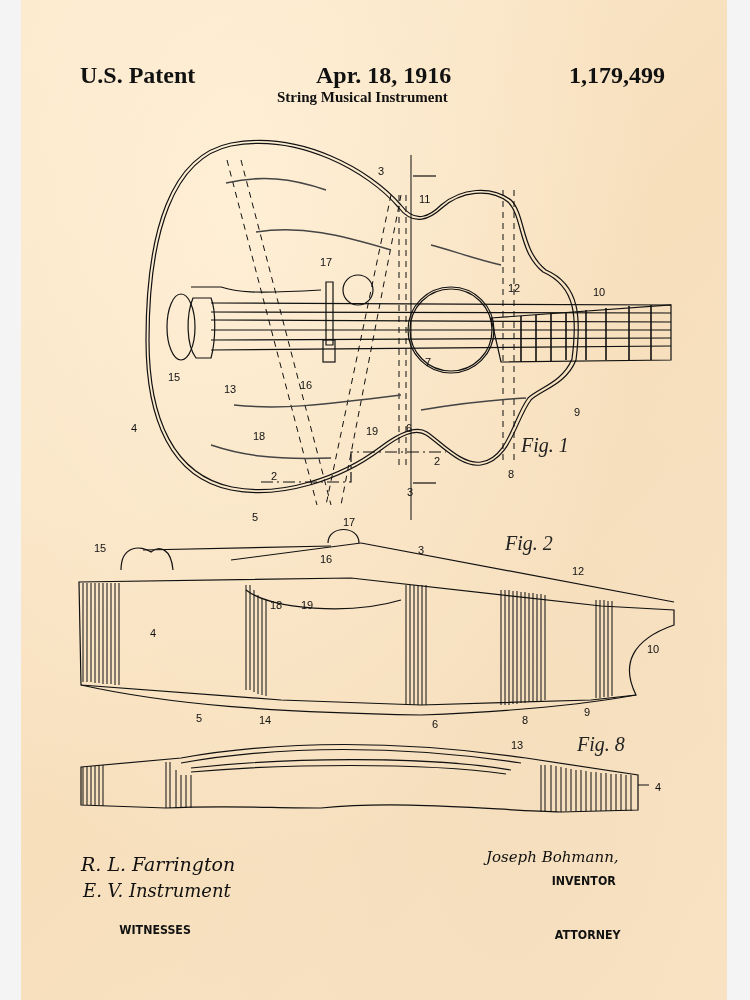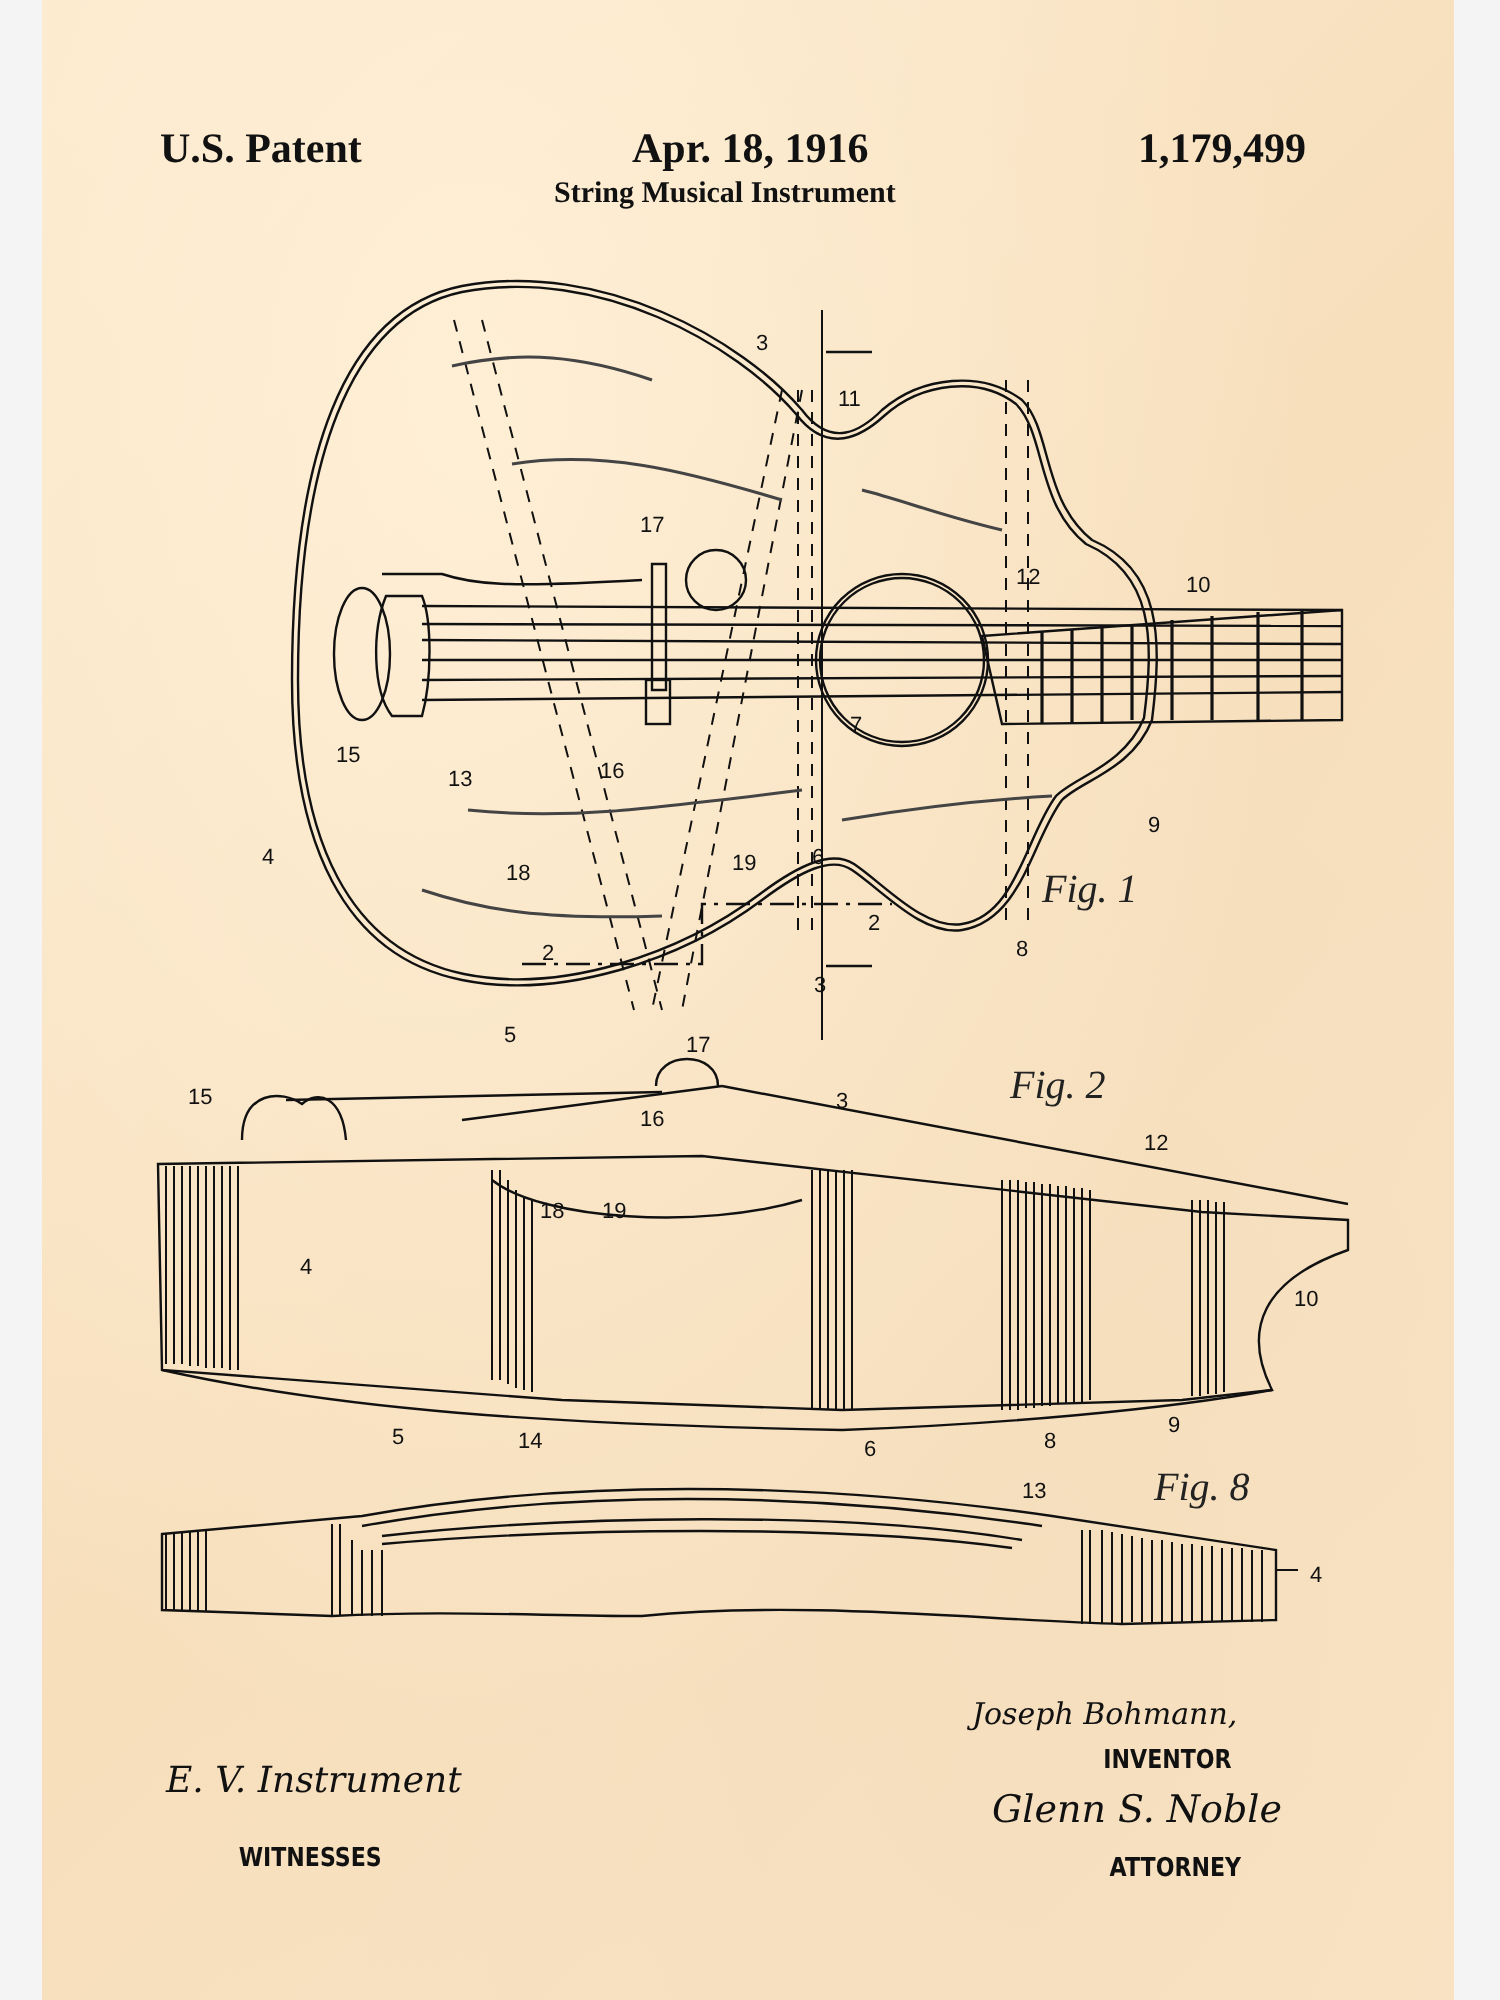--- a/index.html
+++ b/index.html
@@ -2,21 +2,21 @@
 <html><head>
 <meta charset="utf-8">
 <style>
   html,body{margin:0;padding:0;}
   body{width:750px;height:1000px;background:#f4f4f4;position:relative;overflow:hidden;}
   .sheet{position:absolute;left:21px;top:0;width:706px;height:1000px;
     background:
       radial-gradient(ellipse at 30% 20%, rgba(255,240,215,0.9), rgba(250,228,195,0) 60%),
       radial-gradient(ellipse at 70% 80%, rgba(245,222,188,0.8), rgba(250,230,200,0) 60%),
       linear-gradient(135deg,#fbe8cc 0%,#f7dfbc 50%,#f9e4c6 100%);}
-  .hdr{position:absolute;font-family:"Liberation Serif",serif;font-weight:bold;color:#111;font-size:21px;}
+  .hdr{position:absolute;font-family:"Liberation Serif",serif;font-weight:bold;color:#111;font-size:24px;}
   .sub{position:absolute;font-family:"Liberation Serif",serif;font-weight:bold;color:#111;font-size:15px;}
   .fig{position:absolute;font-family:"Liberation Serif",serif;font-style:italic;color:#222;font-size:20px;}
   .lbl{font-family:"Liberation Sans",sans-serif;font-size:11px;fill:#111;}
   .caption{position:absolute;font-family:"DejaVu Sans",sans-serif;font-weight:bold;color:#111;font-size:13px;letter-spacing:0;transform:scaleX(0.85);transform-origin:center;}
   .sig{position:absolute;font-family:"DejaVu Serif",serif;font-style:italic;color:#111;}
   svg{position:absolute;left:0;top:0;}
 </style>
 </head>
 <body>
 
@@ -225,20 +225,20 @@
     <g class="lbl">
       <text x="490" y="749">13</text>
       <text x="634" y="791">4</text>
     </g>
   </svg>
 
   <div class="fig" style="left:500px;top:434px;">Fig. 1</div>
   <div class="fig" style="left:484px;top:532px;text-align:center;">Fig. 2</div>
   <div class="fig" style="left:556px;top:733px;">Fig. 8</div>
 
+  <div class="sig" style="left:60px;top:853px;font-size:19px;">R. L. Farrington</div>
   <div class="sig" style="left:62px;top:880px;font-size:18px;">E. V. Instrument</div>
   <div class="caption" style="left:92px;top:922px;">WITNESSES</div>
 
   <div class="sig" style="left:465px;top:848px;font-size:15px;text-align:right;">Joseph Bohmann,</div>
   <div class="caption" style="left:525px;top:873px;">INVENTOR</div>
-  <div class="sig" style="left:475px;top:894px;font-size:19px;">Glenn S. Noble</div>
   <div class="caption" style="left:528px;top:927px;">ATTORNEY</div>
 </div>
 
 </body></html>

